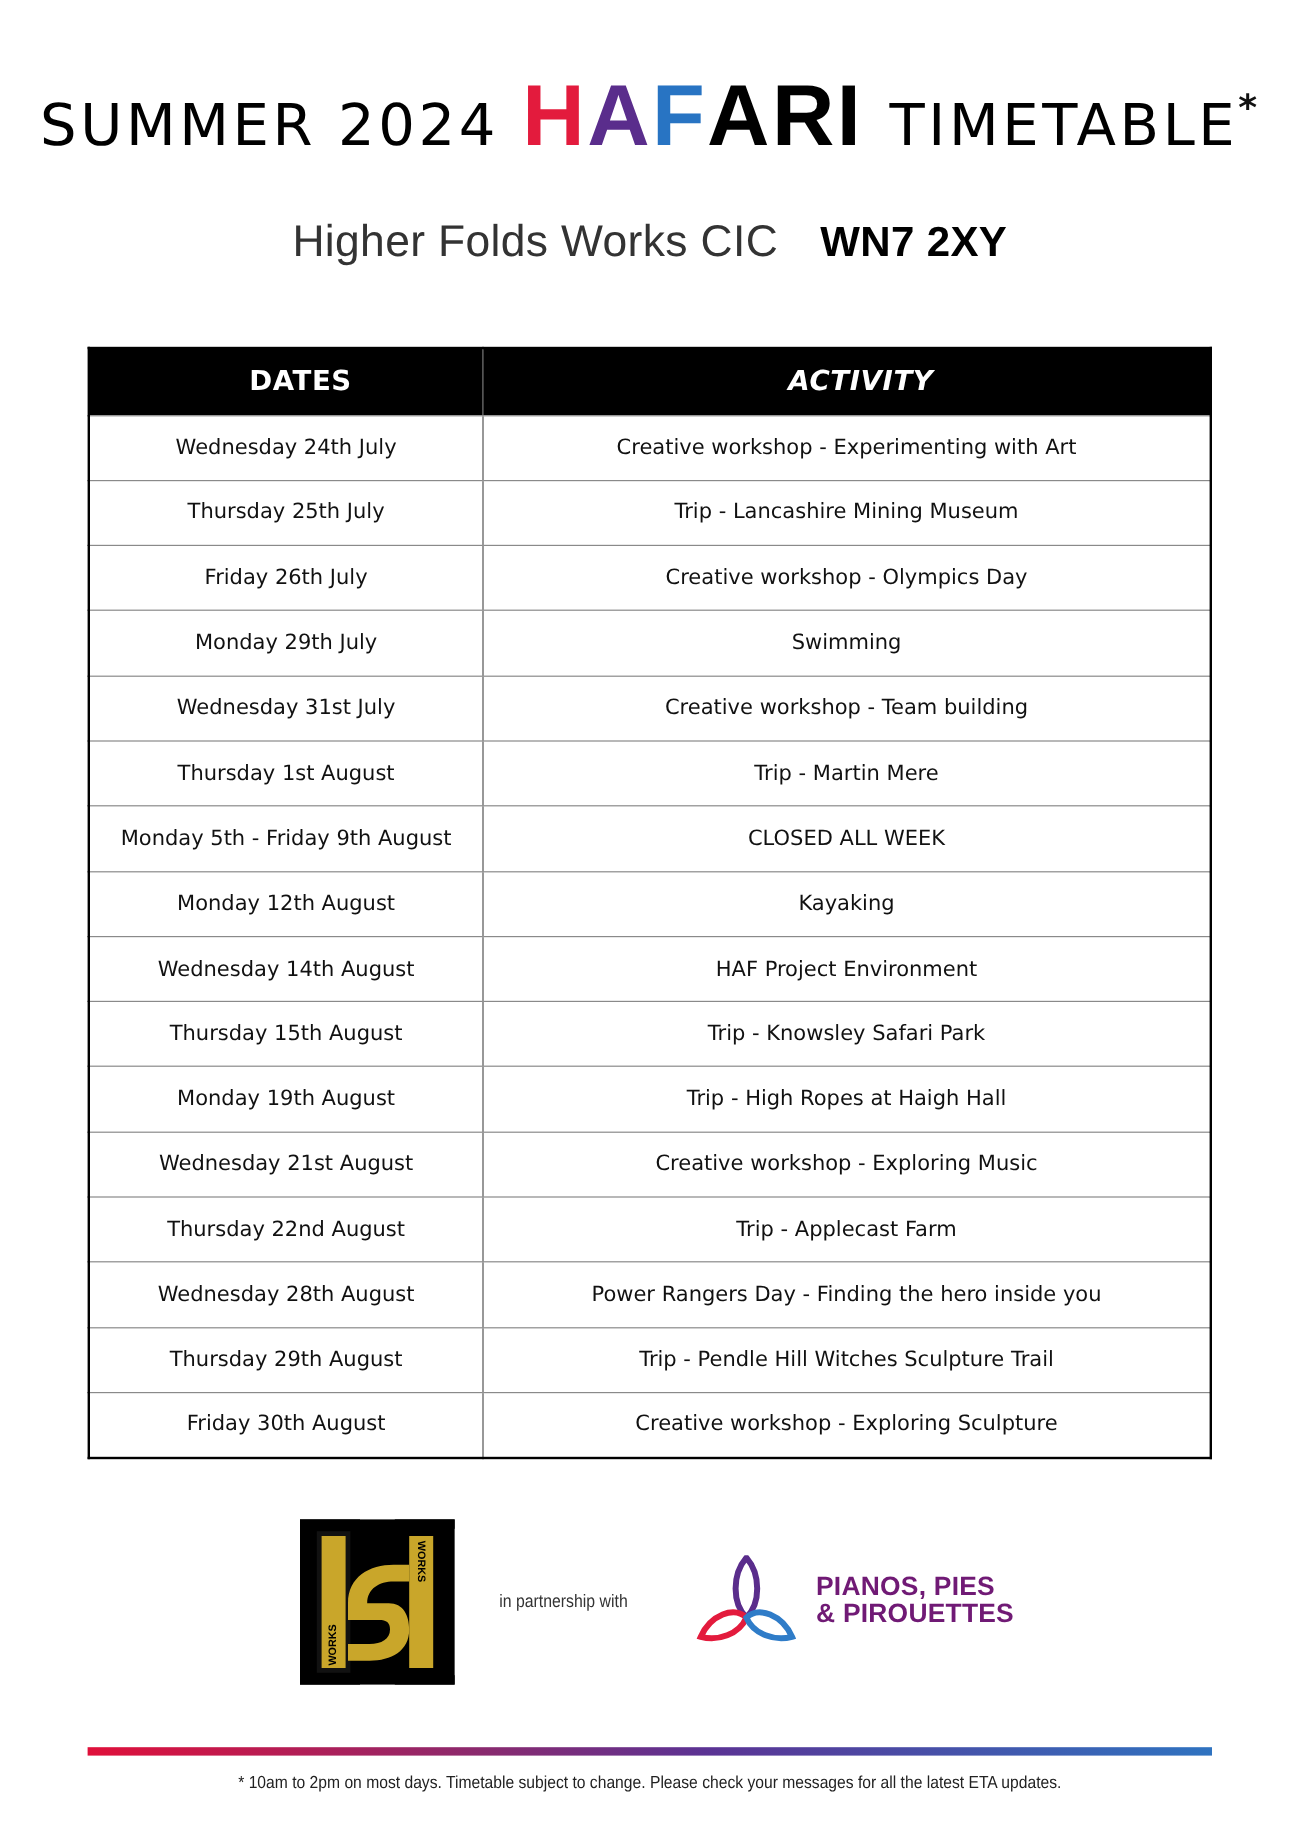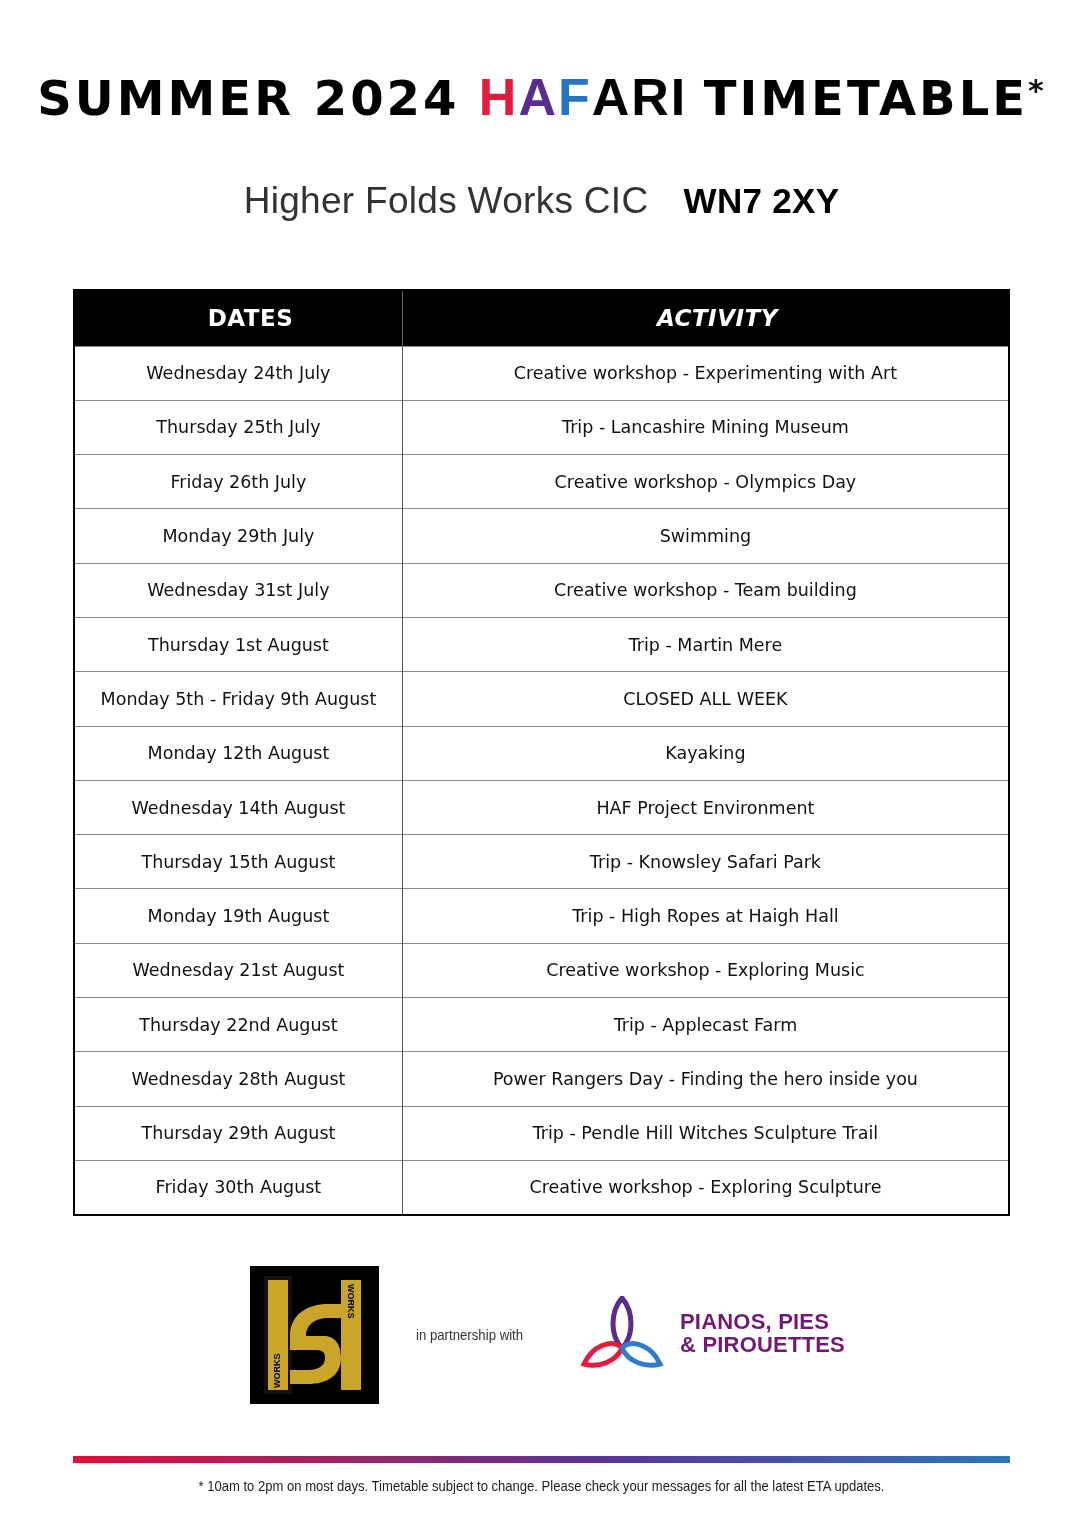--- a/index.html
+++ b/index.html
@@ -4,22 +4,22 @@
 <style>
   * { box-sizing: border-box; margin: 0; padding: 0; }
   html, body { width: 1083px; height: 1536px; background: #ffffff; overflow: hidden; }
   body { position: relative; font-family: "DejaVu Sans", sans-serif; color: #111; }
 
   .title {
     position: absolute; left: 0; top: 62px; width: 1083px; height: 70px;
     text-align: center; font-family: "DejaVu Sans", sans-serif; font-weight: bold;
     font-size: 50px; letter-spacing: 2px; line-height: 70px; white-space: nowrap;
   }
-  .title .plain { color: #000; font-family: "DejaVu Sans", sans-serif; font-weight: bold; font-size: 48px; letter-spacing: 3px; }
-  .title .haf { font-family: "Liberation Sans", sans-serif; font-weight: bold; font-size: 52px; letter-spacing: 2px; }
+  .title .plain { color: #000; font-family: "DejaVu Sans", sans-serif; font-weight: normal; font-size: 48px; letter-spacing: 3px; }
+  .title .haf { font-family: "Liberation Sans", sans-serif; font-weight: bold; font-size: 72px; letter-spacing: 2px; }
   .hafari-letter { display: inline-block; -webkit-text-stroke: 0; }
   .title .star { font-size: 30px; vertical-align: top; position: relative; top: -6px; }
 
   .subtitle {
     position: absolute; left: 0; top: 180px; width: 1083px; text-align: center;
     font-family: "DejaVu Sans", sans-serif; font-size: 34px; font-weight: 300; color: #222;
     letter-spacing: 0.3px;
   }
   .subtitle .light { font-weight: normal; color: #333; font-family: "Liberation Sans", sans-serif; font-size: 37px; }
   .subtitle .bold { font-weight: bold; color: #000; font-family: "Liberation Sans", sans-serif; font-size: 35px; margin-left: 24px; }

